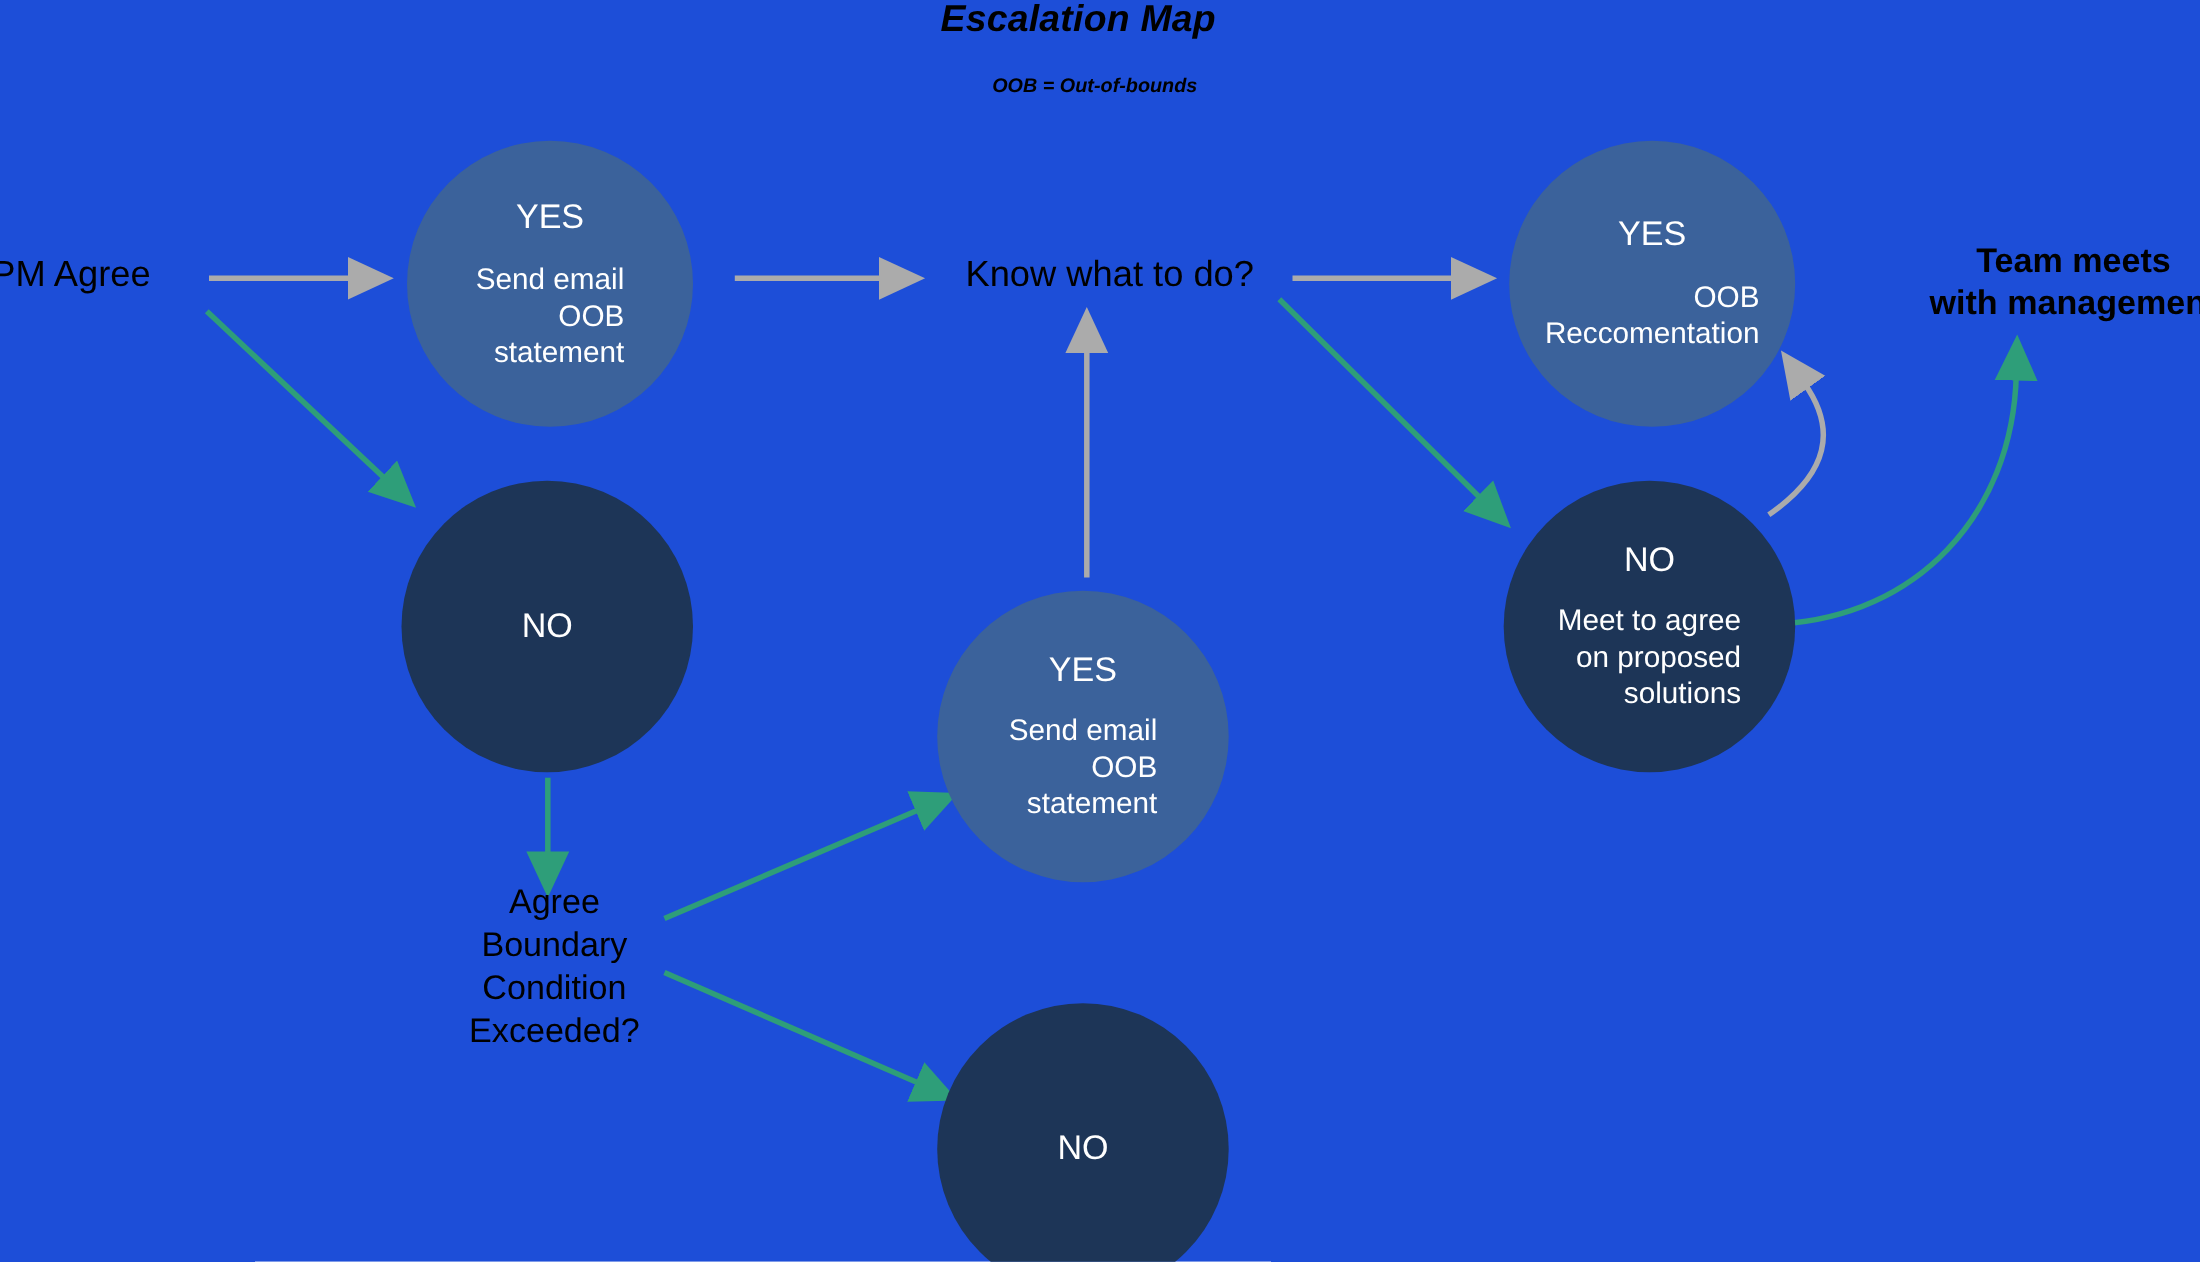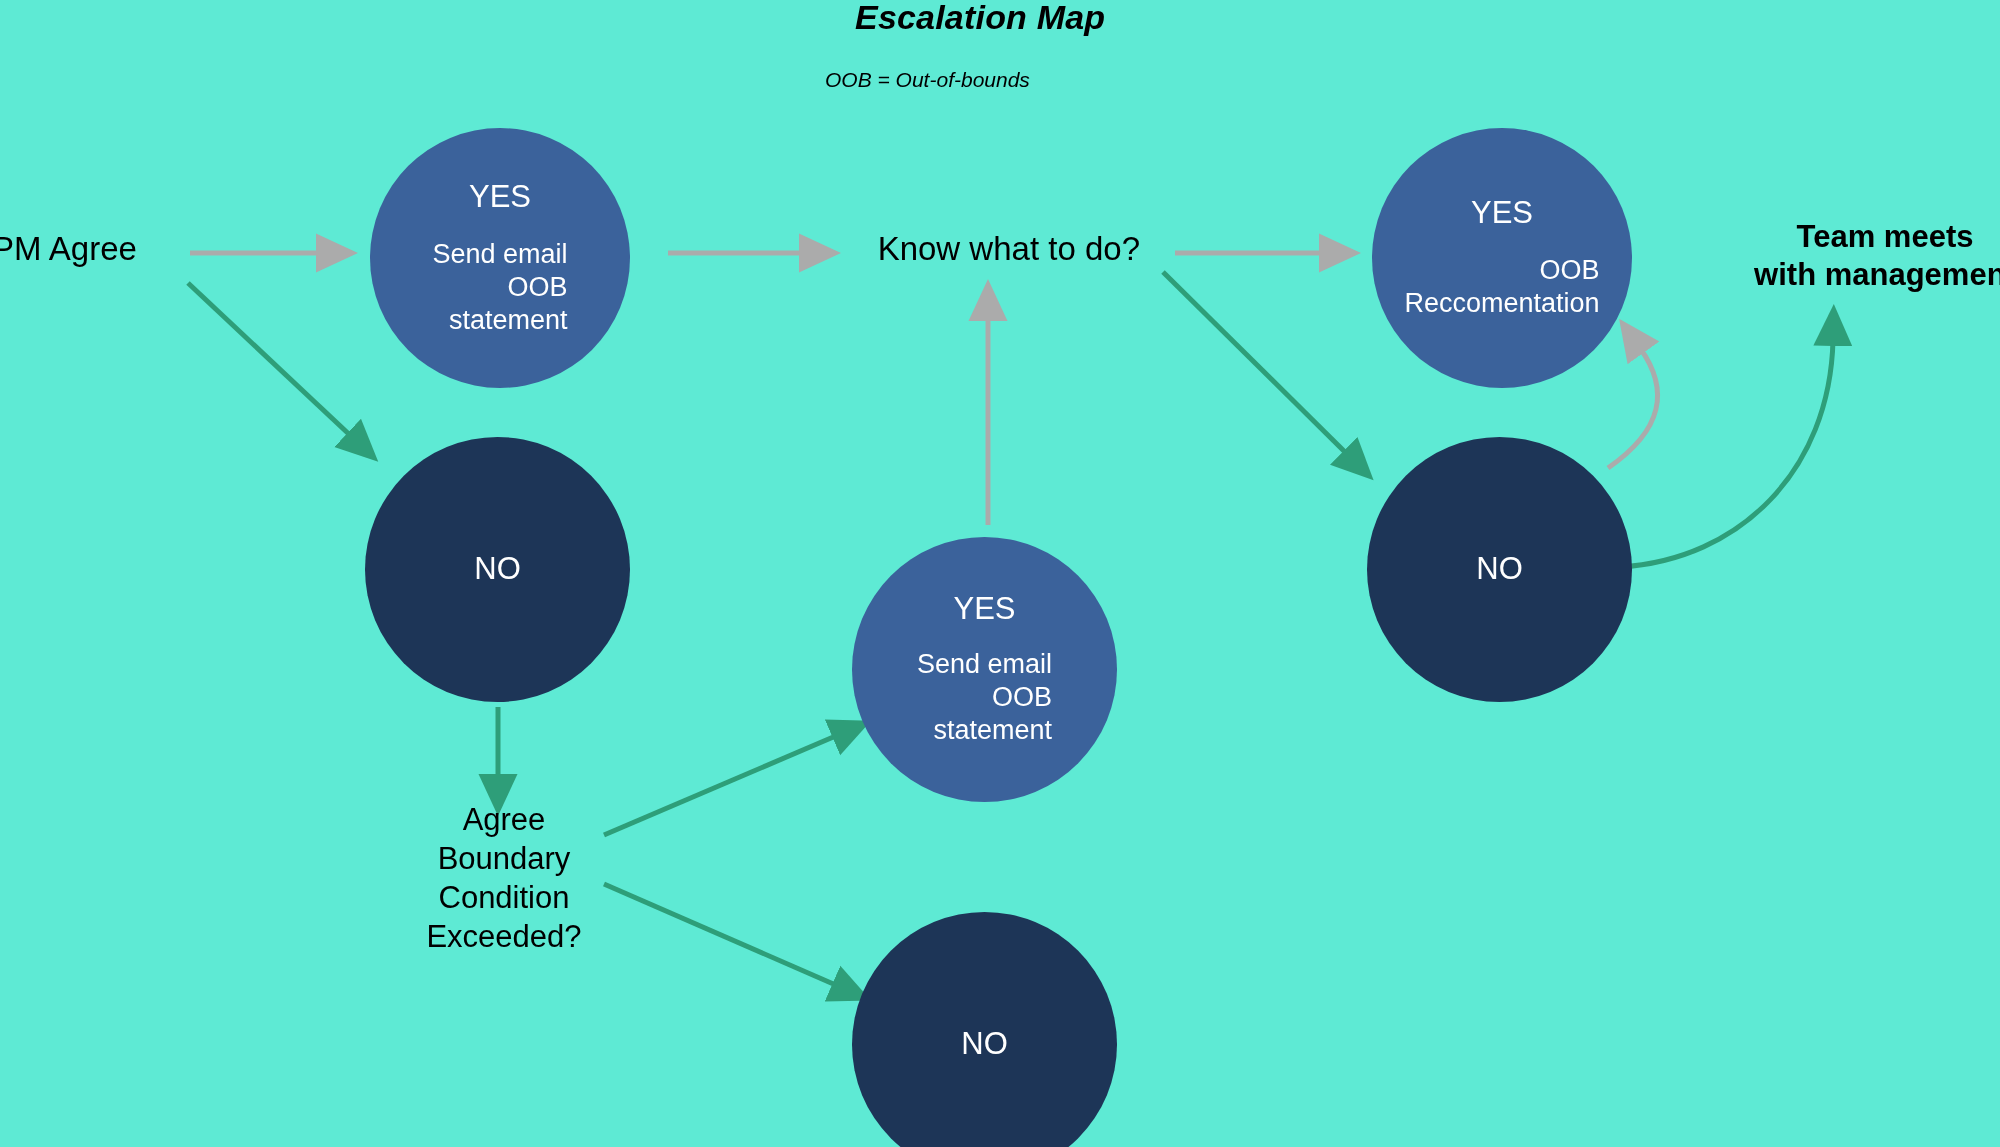--- a/index.html
+++ b/index.html
@@ -11,21 +11,21 @@
   body {
     font-family: "Liberation Sans", sans-serif;
     width: 2000px;
     height: 1147px;
     overflow: hidden;
   }
   #stage {
     position: relative;
     width: 2000px;
     height: 1147px;
-    background: #5eead4;
+    background: #1d4ed8;
   }
   #edges {
     position: absolute;
     left: 0;
     top: 0;
     width: 2000px;
     height: 1147px;
     pointer-events: none;
   }
 
@@ -38,25 +38,25 @@
     white-space: nowrap;
   }
   #page-title {
     left: 855px;
     top: -2px;
     font-size: 34px;
     letter-spacing: 0.2px;
   }
   #page-subtitle {
     position: absolute;
-    left: 825px;
+    left: 902px;
     top: 68px;
-    font-size: 21px;
+    font-size: 18px;
     font-style: italic;
-    font-weight: normal;
+    font-weight: bold;
     color: #000000;
     white-space: nowrap;
   }
 
   
   .text-node {
     position: absolute;
     color: #000000;
     text-align: center;
     line-height: 1.18;
@@ -207,15 +207,18 @@
   </div>
 
   <div class="circle blue" id="circle-yes-oob-rec">
     <div class="c-head">YES</div>
     <div class="c-body">OOB
 Reccomentation</div>
   </div>
 
   <div class="circle navy" id="circle-no-meet-agree">
     <div class="c-head">NO</div>
+    <div class="c-body">Meet to agree
+on proposed
+solutions</div>
   </div>
 
 </div>
 
 </body></html>

